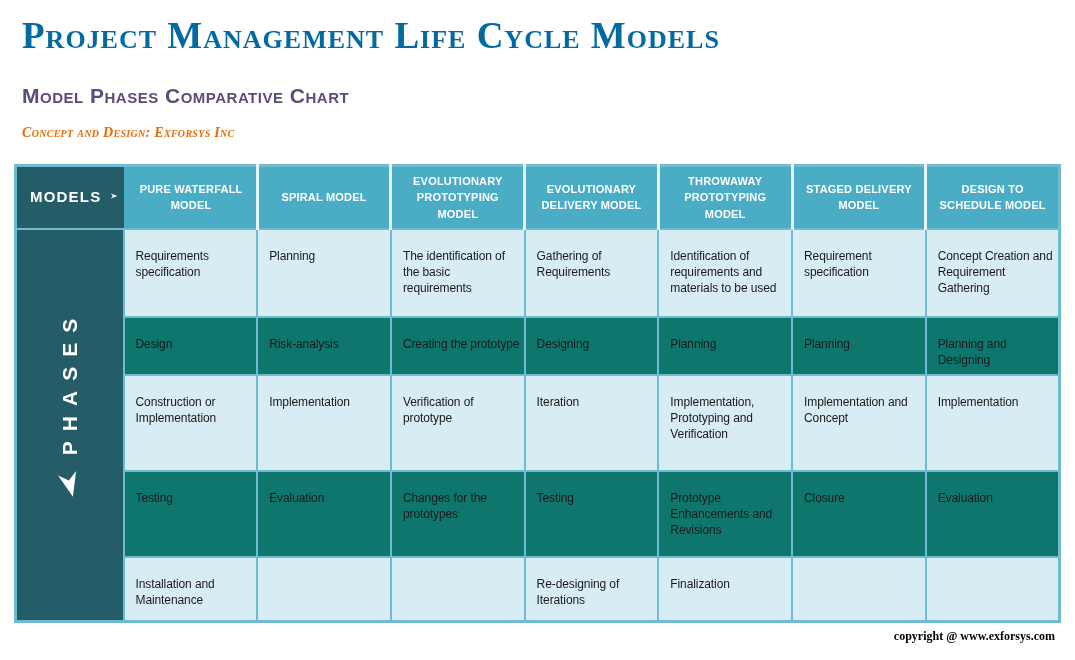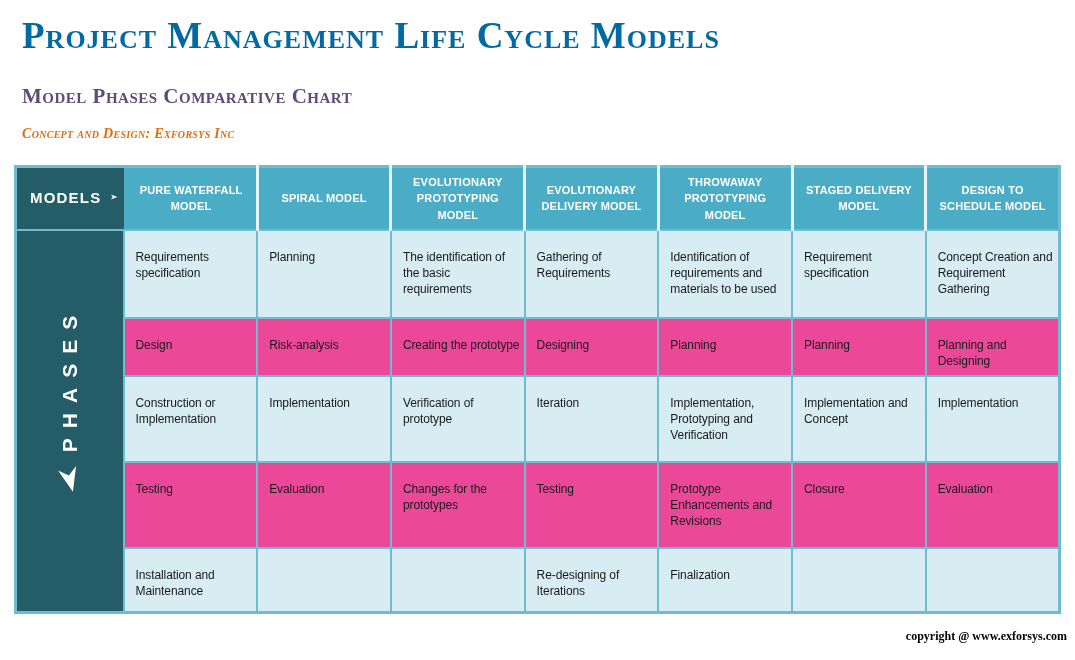--- a/index.html
+++ b/index.html
@@ -15,21 +15,21 @@
     font-family: "Liberation Serif", serif;
     font-variant: small-caps;
     font-weight: bold;
     font-size: 37px;
     line-height: 1.1;
     color: #0369a1;
     letter-spacing: 1px;
     margin: 16px 0 0 22px;
   }
   .page-subtitle {
-    font-family: Liberation Serif, serif;
+    font-family: Liberation Sans, sans-serif;
     font-variant: small-caps;
     font-weight: bold;
     font-size: 21px;
     color: #604A7B;
     letter-spacing: 0.5px;
     margin: 27px 0 0 22px;
   }
   .page-credit {
     font-family: "Liberation Serif", serif;
     font-variant: small-caps;
@@ -76,26 +76,26 @@
   .corner-label {
     font-size: 15px; letter-spacing: 1.2px; font-weight: bold; color: #fff;
   }
   tbody td {
     font-size: 12px;
     letter-spacing: -0.1px;
     color: #1a1a1a;
     vertical-align: top;
     padding: 18px 4px 6px 11px;
     line-height: 16px;
-    background: #ec4899;
+    background: #0f766e;
   }
   tbody tr.alt td { background: #D8ECF3; }
   tbody tr.r1 { height: 88px; }
   tbody tr.r2 { height: 54px; }
-  tbody tr.r3 { height: 86px; }
+  tbody tr.r3 { height: 96px; }
   tbody tr.r4 { height: 86px; }
   tbody tr.r5 { height: 64px; margin-top: 36px; }
   td.phases-cell {
     background: #245C68 !important;
     position: relative;
     padding: 0;
   }
   .phases-text {
     position: absolute;
     top: 39%; left: 50%;
@@ -106,21 +106,21 @@
     letter-spacing: 10px;
     white-space: nowrap;
   }
   .phases-arrow {
     position: absolute;
     top: 61.5%; left: 50%;
     transform: translateX(-50%) rotate(-14deg);
   }
   .copyright {
     position: absolute;
-    right: 8px; top: 629px;
+    right: 20px; top: 629px;
     font-family: "Liberation Serif", serif;
     font-weight: bold;
     font-size: 12px;
     color: #000000;
   }
 </style>
 </head>
 <body>
 
 <h1 class="page-title">Project Management Life Cycle Models</h1>

